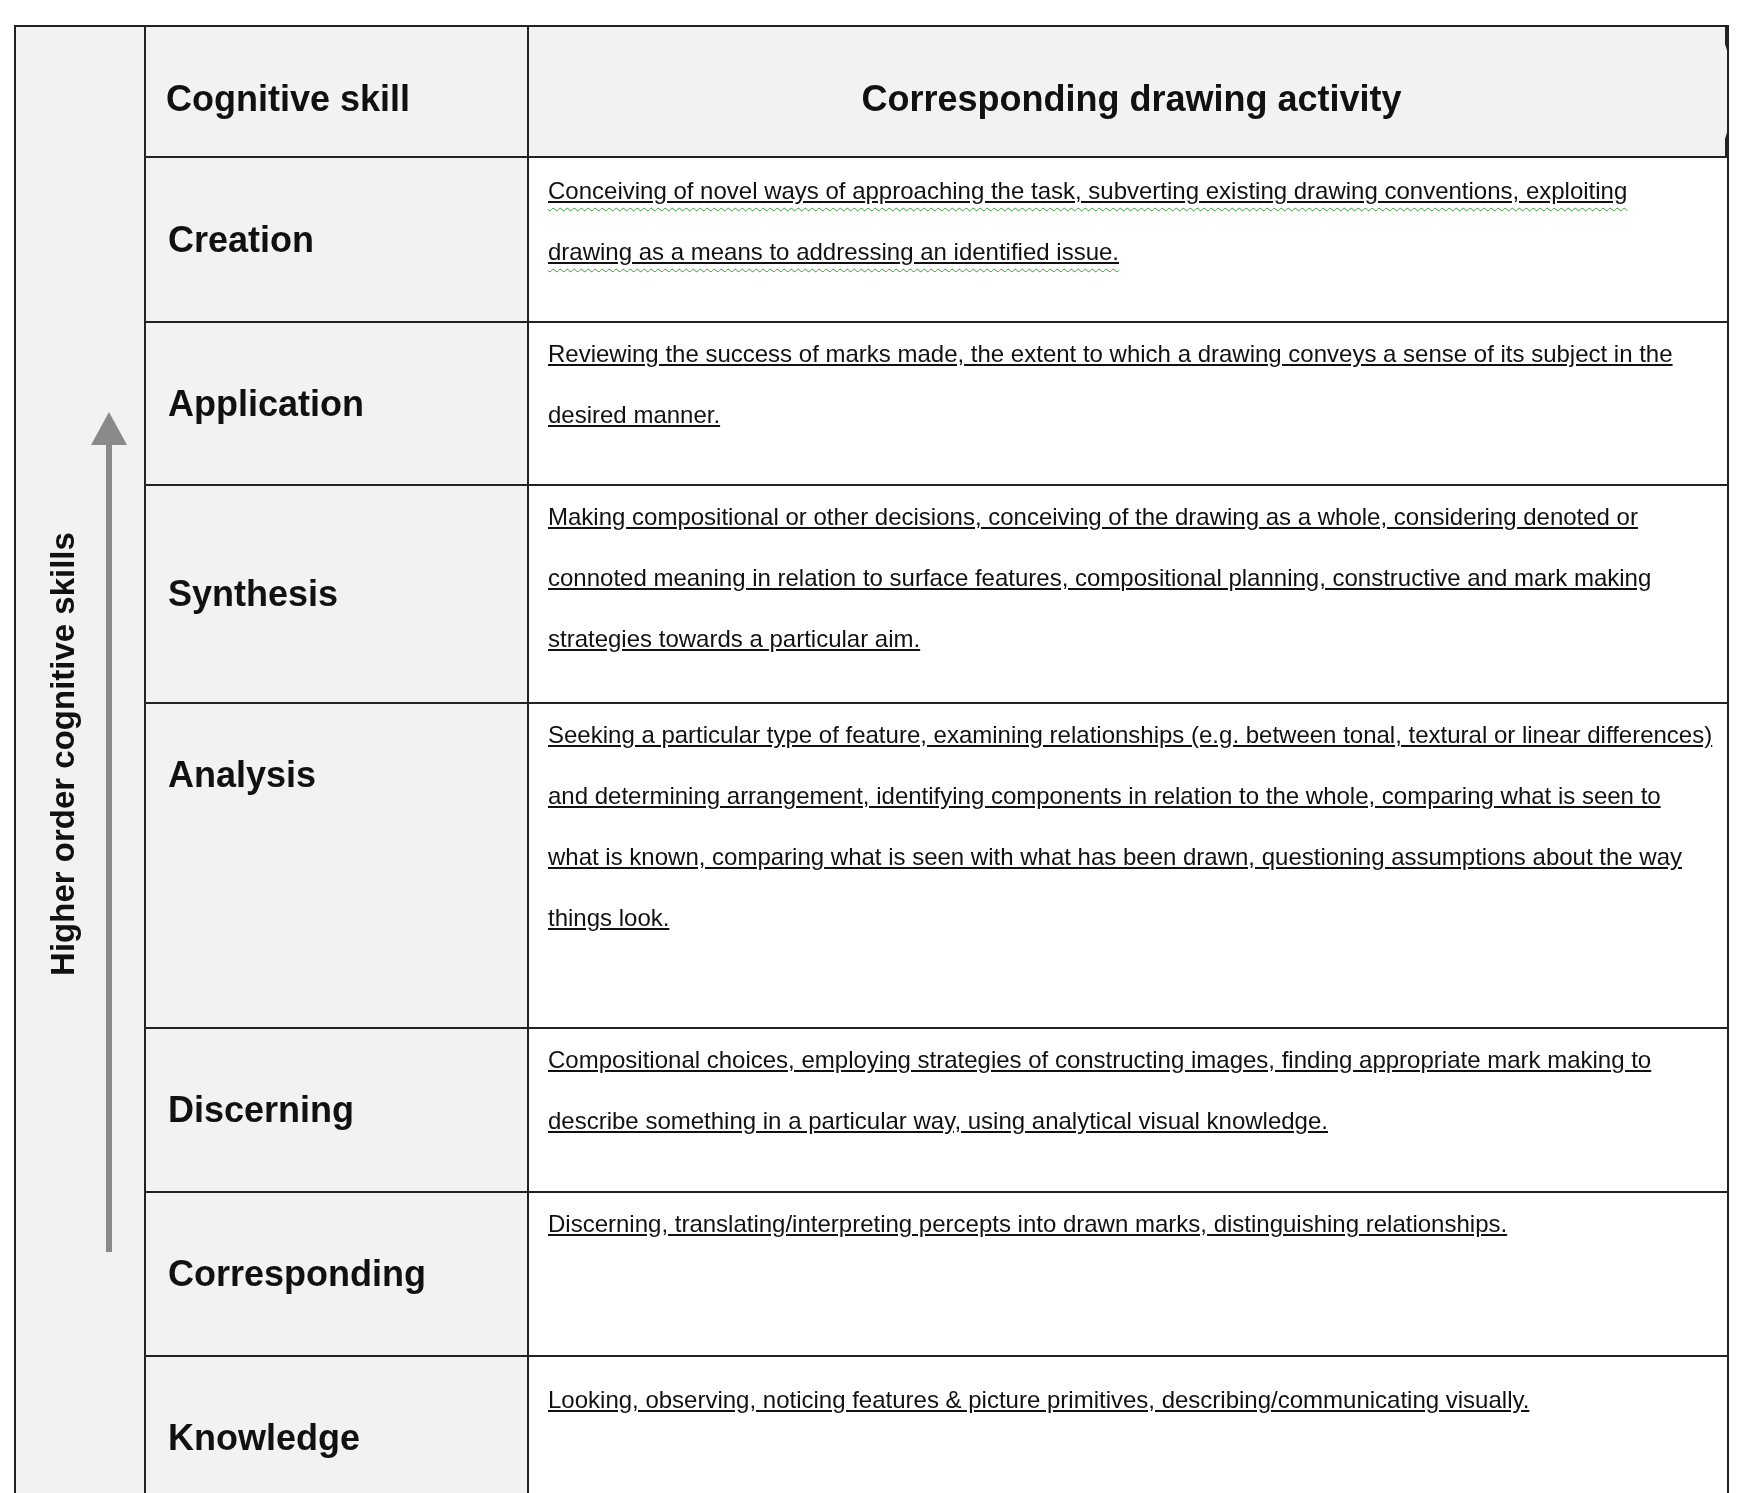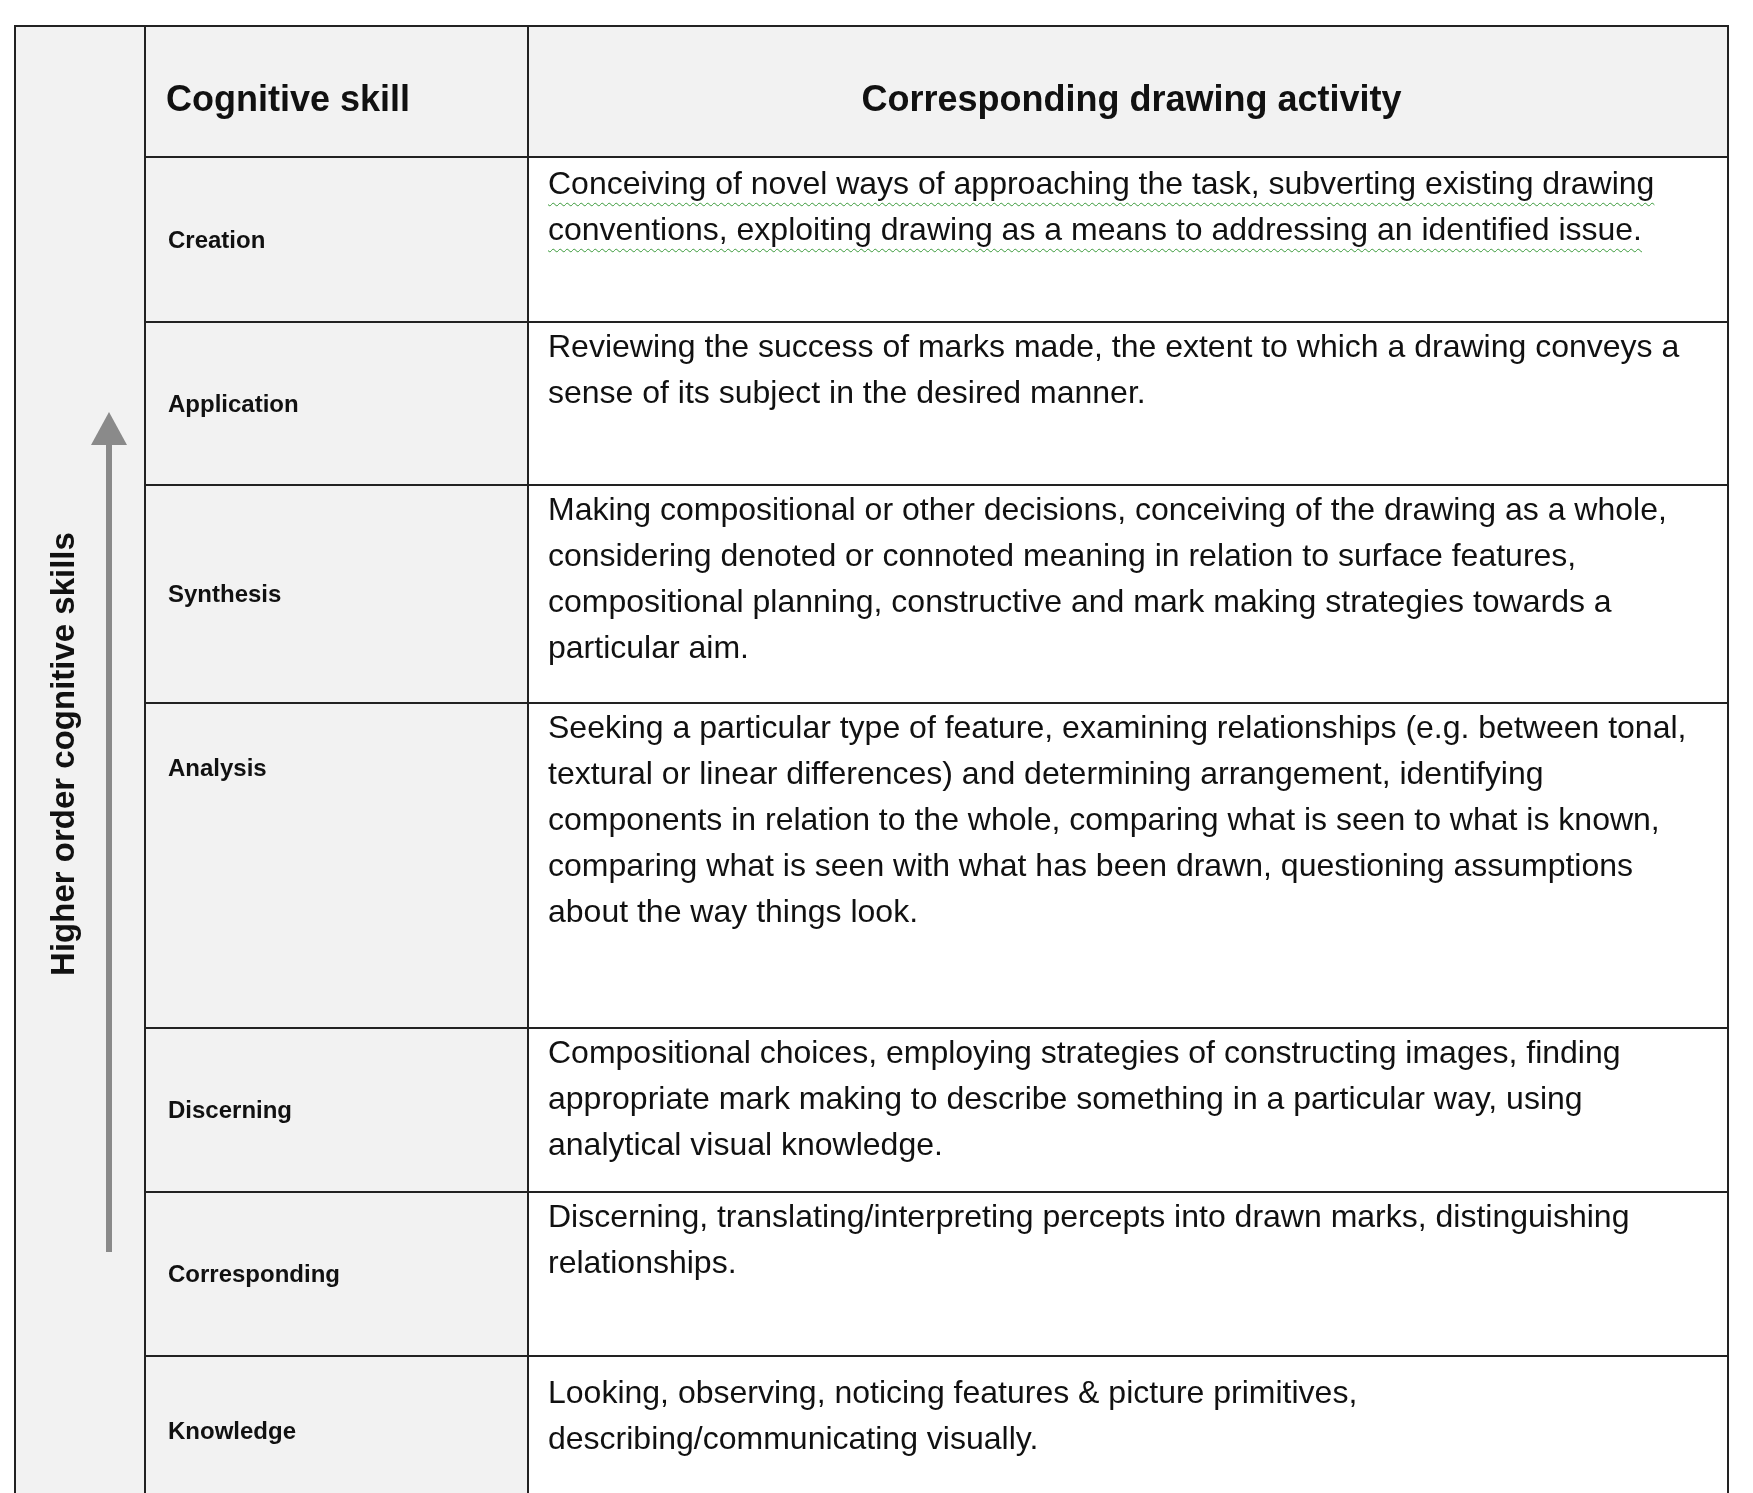--- a/index.html
+++ b/index.html
@@ -12,24 +12,24 @@
                 white-space:nowrap; font-weight:bold; font-size:33px; color:#111; }
   .arrow-line { position:absolute; left:106px; top:440px; width:6px; height:812px; background:#8a8a8a; }
   .arrow-head { position:absolute; left:91px; top:412px; width:0; height:0;
                 border-left:18px solid transparent; border-right:18px solid transparent;
                 border-bottom:33px solid #8a8a8a; }
   table.grid { position:absolute; left:144px; top:25px; border-collapse:collapse; table-layout:fixed; }
   table.grid td, table.grid th { border:2px solid #222; vertical-align:middle; padding:0; box-sizing:border-box; }
   table.grid tr > *:first-child { width:383px; background:#f2f2f2; }
   table.grid tr > *:last-child { width:1200px; background:#ffffff; }
   table.grid thead th { background:#f2f2f2 !important; height:131px; text-align:left;
-                        font-size:36px; font-weight:bold; padding-left:20px; padding-top:14px; }
+                        font-size:36px; font-weight:bold; padding-left:20px; padding-top:14px;border-radius:32px; }
   table.grid thead th:last-child { padding-left:7px;text-align:center; }
-  .skill { font-size:24px; font-weight:bold; padding-left:22px !important;margin-left:44px; }
-  .desc { font-size:32px; line-height:46px; padding:0 14px 0 19px !important; vertical-align:top !important; }
+  .skill { font-size:36px; font-weight:bold; padding-left:22px !important;margin-left:44px; }
+  .desc { font-size:24px; line-height:61px; padding:0 14px 0 19px !important; vertical-align:top !important;text-decoration:underline; }
   .squig { text-decoration: underline wavy #3a9a3a; text-decoration-thickness:1px; text-underline-offset:8px; }
 </style>
 </head>
 <body>
 
 <div class="frame"></div>
 
 <div class="side"></div>
 <div class="arrow-head"></div>
 <div class="arrow-line"></div>

